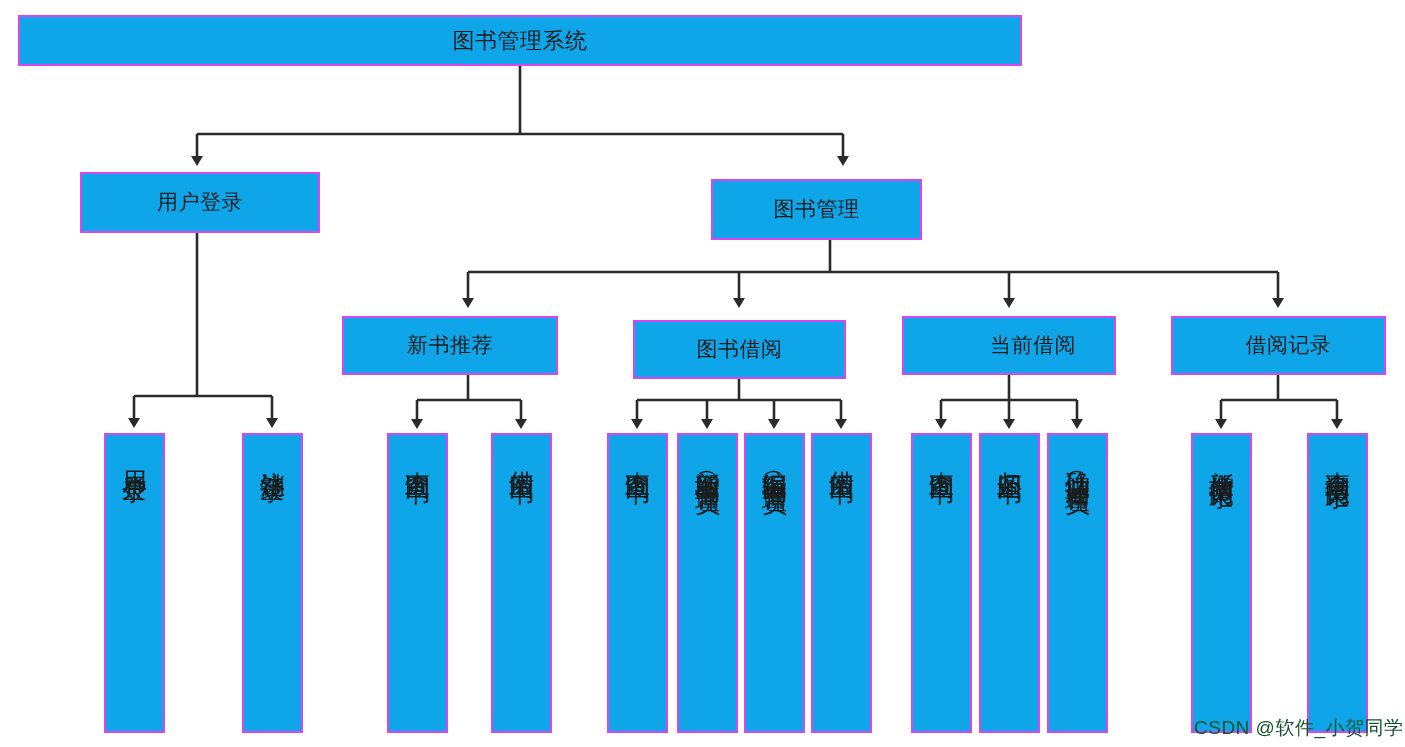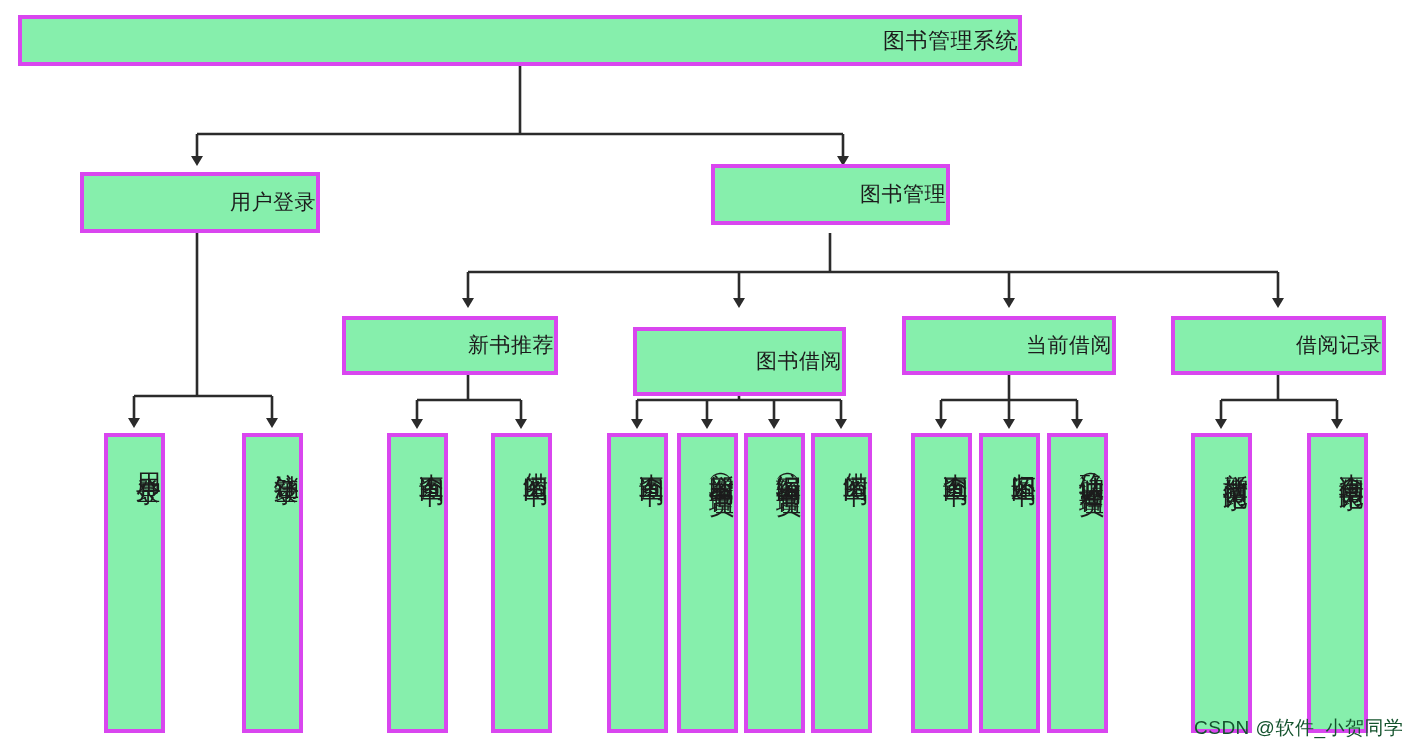--- a/index.html
+++ b/index.html
@@ -21,25 +21,25 @@
     position: absolute;
     left: 0;
     top: 0;
     width: 1405px;
     height: 747px;
     pointer-events: none;
   }
   .node {
     position: absolute;
     box-sizing: border-box;
-    border: 4px solid #d946ef;
-    background: #86efac;
+    border: 2px solid #d946ef;
+    background: #0ea5e9;
     display: flex;
     align-items: center;
-    justify-content: flex-end;
+    justify-content: center;
     color: #1c1c1c;
   }
   .node .label {
     display: block;
     text-align: center;
     line-height: 1.18;
   }
   .node.horiz .label {
     writing-mode: horizontal-tb;
     font-size: 21px;
@@ -122,28 +122,28 @@
     </g>
   </svg>
 
   <div class="node horiz root" style="left:18px; top:15px; width:1004px; height:51px;">
     <span class="label">图书管理系统</span>
   </div>
 
   <div class="node horiz" style="left:80px; top:172px; width:240px; height:61px;">
     <span class="label">用户登录</span>
   </div>
-  <div class="node horiz" style="left:711px; top:164px; width:239px; height:61px;">
+  <div class="node horiz" style="left:711px; top:179px; width:211px; height:61px;">
     <span class="label">图书管理</span>
   </div>
 
   <div class="node horiz" style="left:342px; top:316px; width:216px; height:59px;">
     <span class="label">新书推荐</span>
   </div>
-  <div class="node horiz" style="left:633px; top:327px; width:213px; height:69px;">
+  <div class="node horiz" style="left:633px; top:320px; width:213px; height:59px;">
     <span class="label">图书借阅</span>
   </div>
   <div class="node horiz" style="left:902px; top:316px; width:214px; height:59px;padding-left:48px;">
     <span class="label">当前借阅</span>
   </div>
   <div class="node horiz" style="left:1171px; top:316px; width:215px; height:59px;padding-left:20px;">
     <span class="label">借阅记录</span>
   </div>
 
   <div class="node vert" style="left:104px; top:433px; width:61px; height:300px;">

